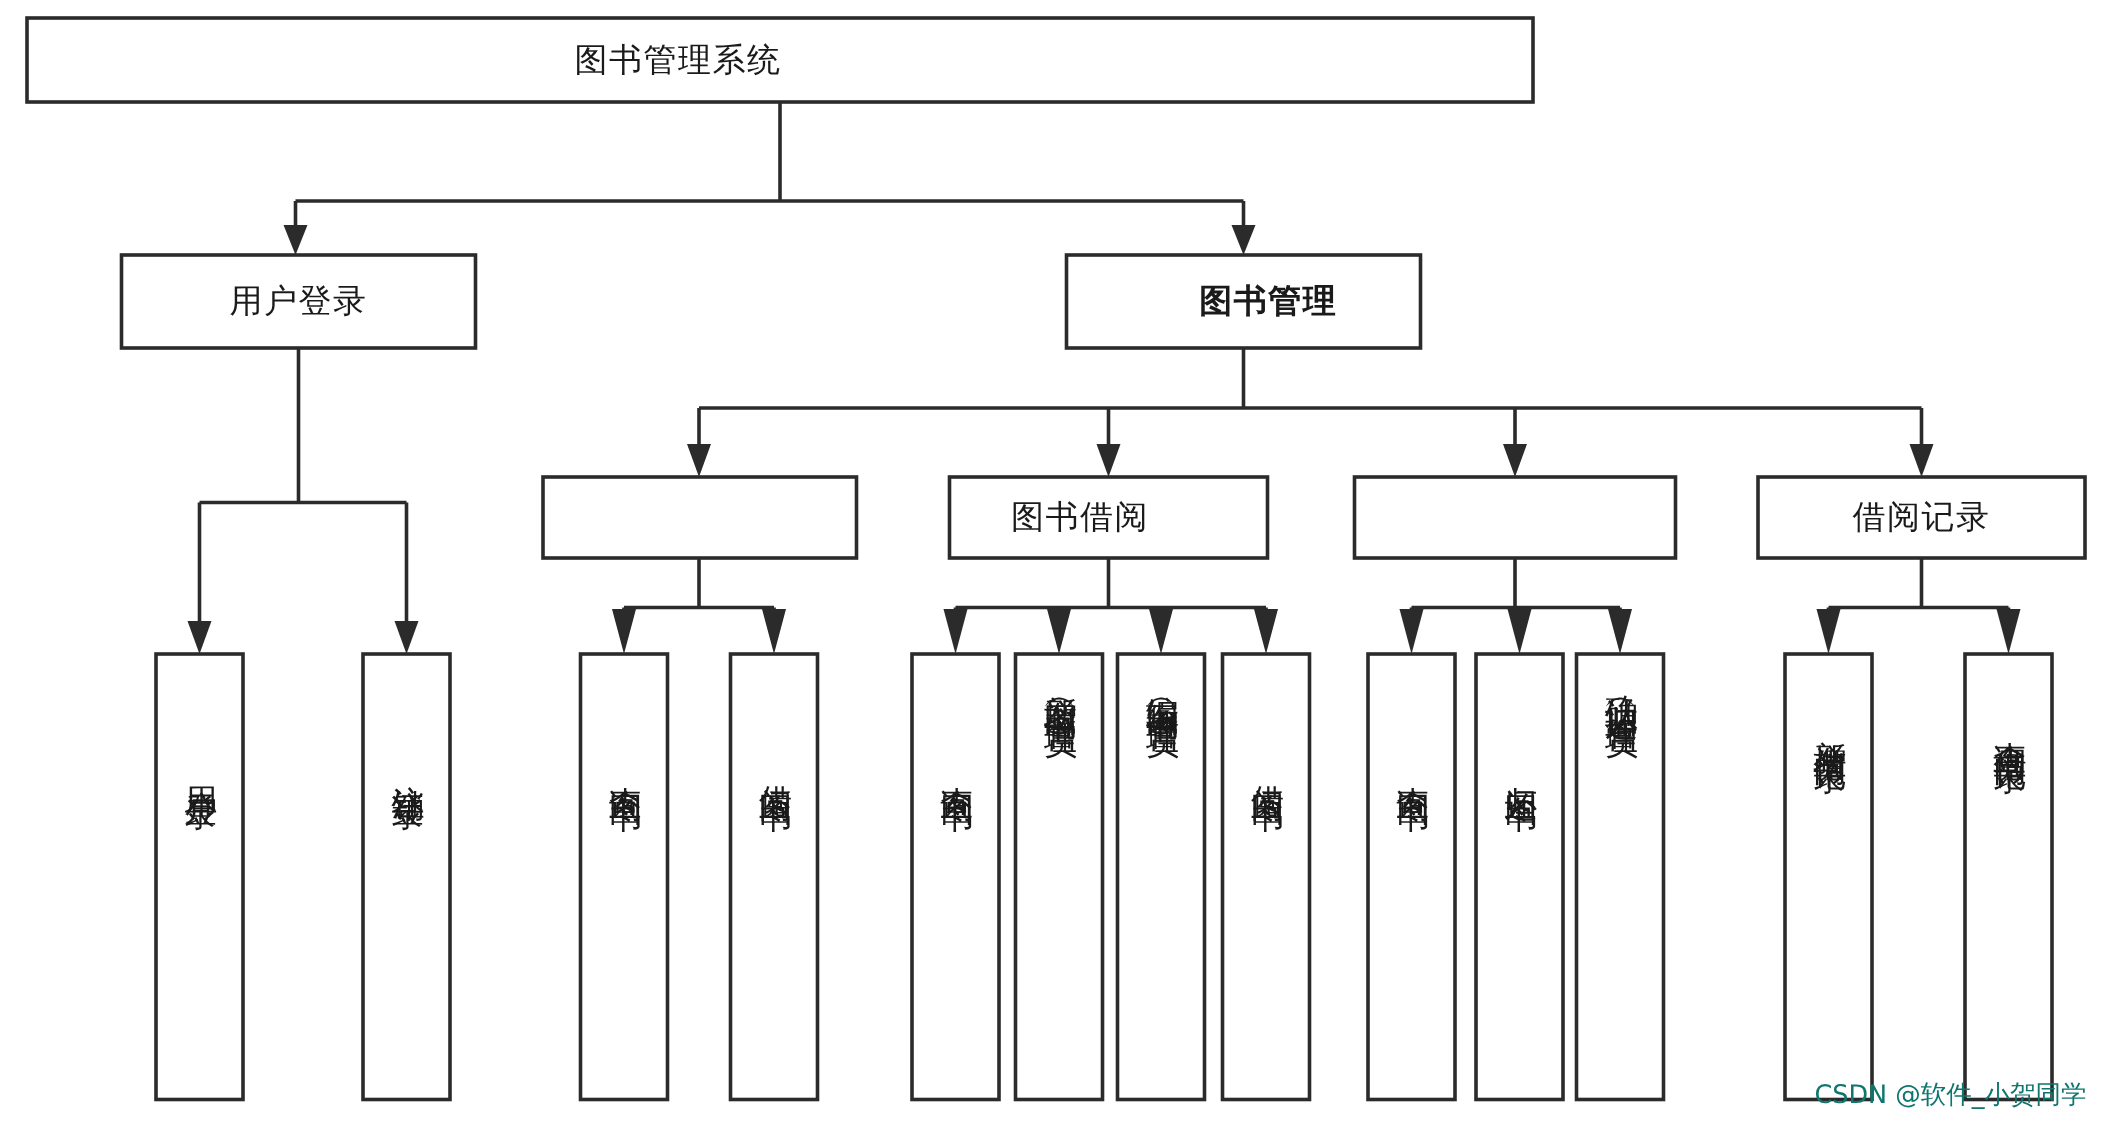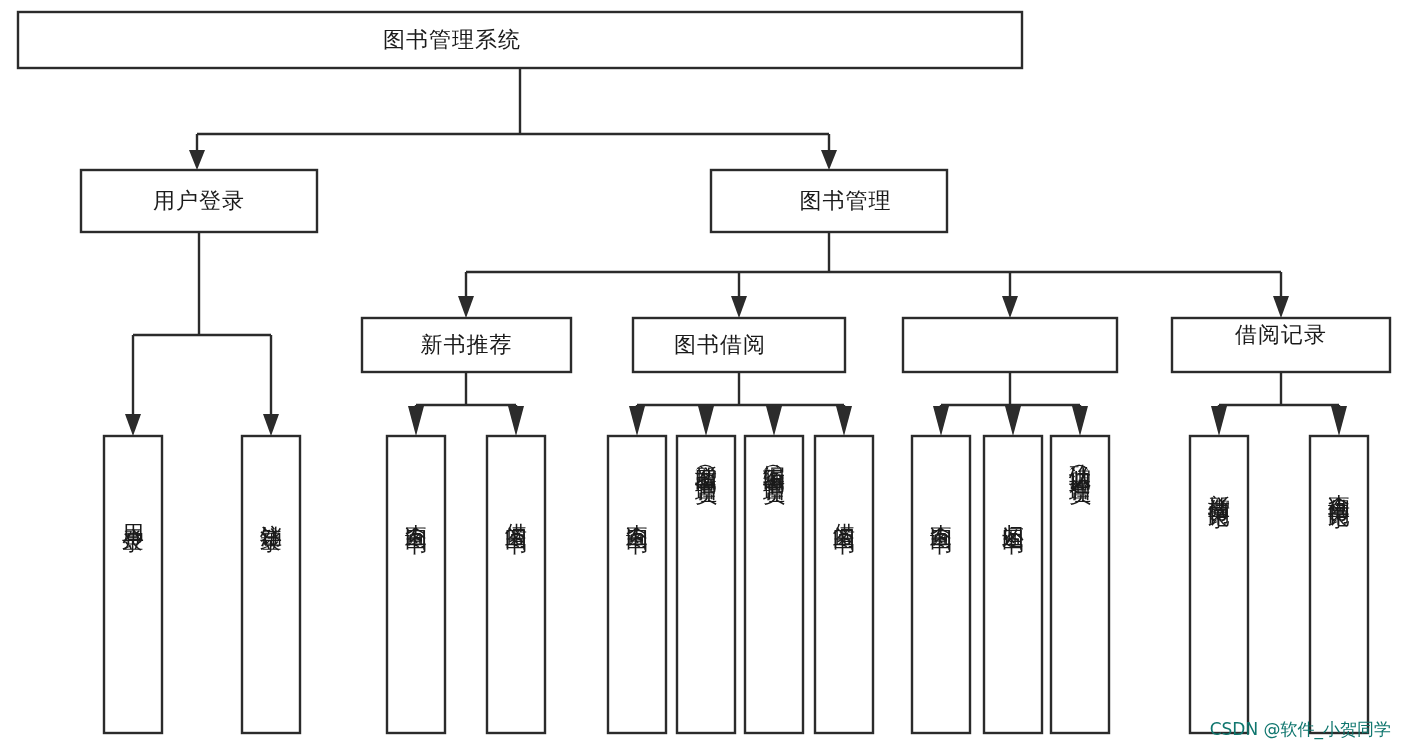--- a/index.html
+++ b/index.html
@@ -184,31 +184,28 @@
     </g>
   </svg>
 
   <div class="hlabel-wrap" style="left:18px; top:12px; width:868px; height:56px;">
     <span class="hlabel-text">图书管理系统</span>
   </div>
 
   <div class="hlabel-wrap" style="left:81px; top:170px; width:236px; height:62px;">
     <span class="hlabel-text">用户登录</span>
   </div>
-  <div class="hlabel-wrap" style="left:711px; top:170px; width:269px; height:62px;">
+  <div class="hlabel-wrap" style="left:711px; top:170px; width:269px; height:62px;font-weight:bold;">
     <span class="hlabel-text">图书管理</span>
   </div>
 
-  <div class="hlabel-wrap" style="left:362px; top:318px; width:209px; height:54px;">
-    <span class="hlabel-text">新书推荐</span>
-  </div>
   <div class="hlabel-wrap" style="left:633px; top:318px; width:174px; height:54px;">
     <span class="hlabel-text">图书借阅</span>
   </div>
-  <div class="hlabel-wrap" style="left:1172px; top:308px; width:218px; height:54px;">
+  <div class="hlabel-wrap" style="left:1172px; top:318px; width:218px; height:54px;">
     <span class="hlabel-text">借阅记录</span>
   </div>
 
   <div class="vlabel-wrap" style="left:104px; top:436px; width:58px; height:297px; padding-top:70px;">
     <span class="vlabel-text">用户登录</span>
   </div>
   <div class="vlabel-wrap" style="left:242px; top:436px; width:58px; height:297px; padding-top:70px;">
     <span class="vlabel-text">注销登录</span>
   </div>
   <div class="vlabel-wrap" style="left:387px; top:436px; width:58px; height:297px; padding-top:70px;">

